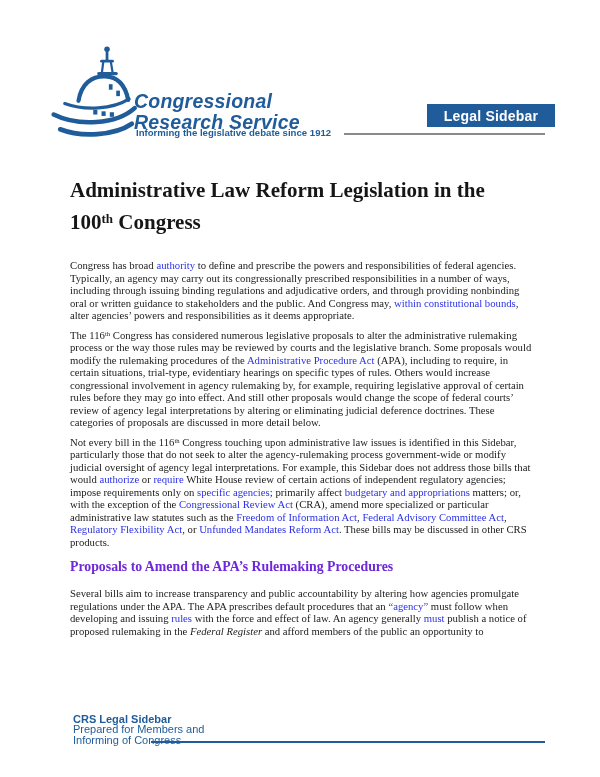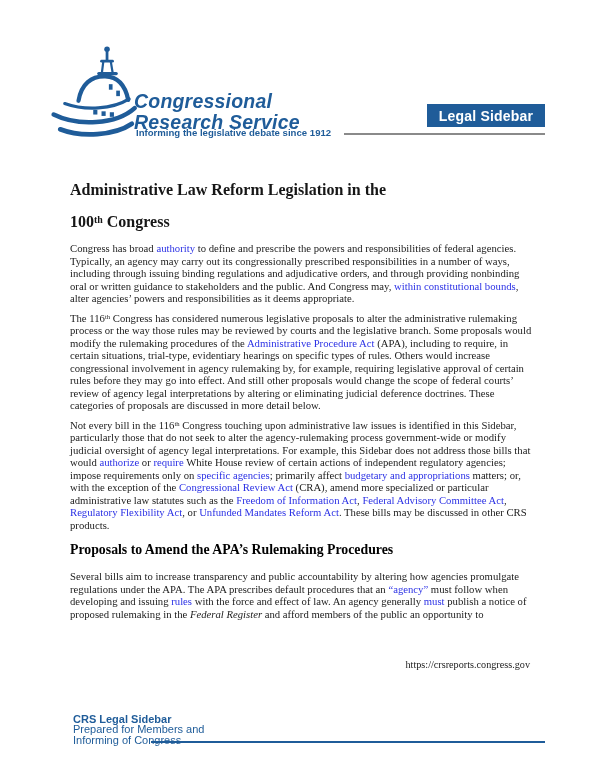--- a/index.html
+++ b/index.html
@@ -18,32 +18,32 @@
     color:var(--brand-blue,#1F5C99);
   }
   .tagline {
     position:absolute; left:136px; top:127px;
     font-family:"Liberation Sans", sans-serif; font-weight:600;
     font-size:9.6px; color:var(--brand-blue,#1F5C99);
   }
   .header-rule { position:absolute; left:344px; top:133px; width:201px; height:2px;
     background:var(--rule-gray,#8a8a8a); }
   .badge {
-    position:absolute; left:427px; top:104px; width:118px; height:23px;
+    position:absolute; left:427px; top:104px; width:128px; height:23px;
     background:var(--brand-blue,#1F5C99); color:#ffffff;
     font-family:"Liberation Sans", sans-serif; font-weight:bold; font-size:14px;
     display:flex; align-items:center; justify-content:center; letter-spacing:0.2px;
   }
   
   .main { position:absolute; left:70px; top:174px; width:468px; }
-  .title { font-size:16px; font-weight:bold; line-height:32px; color:#161616; }
+  .title { font-size:21px; font-weight:bold; line-height:32px; color:#161616; }
   .date  { margin-top:26px; font-size:14.5px; }
   .para  { margin-top:7px; font-size:10.7px; line-height:12.5px; }
-  .para:first-of-type { margin-top:4px; }
-  .heading { margin-top:11px; font-size:13.8px; font-weight:bold; color:#000000; }
+  .para:first-of-type { margin-top:21px; }
+  .heading { margin-top:11px; font-size:13.8px; font-weight:bold; color:#6d28d9; }
   .heading + .para { margin-top:12px; }
   .link { color:var(--link-blue,#2B31E5); text-decoration:none; cursor:pointer; }
   .italic { font-style:italic; }
   .sup { font-size:0.62em; position:relative; top:-0.45em; line-height:0; }
   
   .footer-right { position:absolute; right:70px; top:657px; text-align:right; line-height:16.5px; }
   .footer-org { font-size:10.6px; font-weight:bold; }
   .footer-url, .footer-id { font-size:10.2px; }
   
   .bottom-left {
@@ -98,21 +98,20 @@
     <p class="para"><span>Congress has broad </span><a class="link" href="#">authority</a><span> to define and prescribe the powers and responsibilities of federal agencies. Typically, an agency may carry out its congressionally prescribed responsibilities in a number of ways, including through issuing binding regulations and adjudicative orders, and through providing nonbinding oral or written guidance to stakeholders and the public. And Congress may, </span><a class="link" href="#">within constitutional bounds</a><span>, alter agencies’ powers and responsibilities as it deems appropriate.</span></p>
     <p class="para"><span>The 116</span><span class="sup">th</span><span> Congress has considered numerous legislative proposals to alter the administrative rulemaking process or the way those rules may be reviewed by courts and the legislative branch. Some proposals would modify the rulemaking procedures of the </span><a class="link" href="#">Administrative Procedure Act</a><span> (APA), including to require, in certain situations, trial-type, evidentiary hearings on specific types of rules. Others would increase congressional involvement in agency rulemaking by, for example, requiring legislative approval of certain rules before they may go into effect. And still other proposals would change the scope of federal courts’ review of agency legal interpretations by altering or eliminating judicial deference doctrines. These categories of proposals are discussed in more detail below.</span></p>
     <p class="para"><span>Not every bill in the 116</span><span class="sup">th</span><span> Congress touching upon administrative law issues is identified in this Sidebar, particularly those that do not seek to alter the agency-rulemaking process government-wide or modify judicial oversight of agency legal interpretations. For example, this Sidebar does not address those bills that would </span><a class="link" href="#">authorize</a><span> or </span><a class="link" href="#">require</a><span> White House review of certain actions of independent regulatory agencies; impose requirements only on </span><a class="link" href="#">specific agencies</a><span>; primarily affect </span><a class="link" href="#">budgetary and appropriations</a><span> matters; or, with the exception of the </span><a class="link" href="#">Congressional Review Act</a><span> (CRA), amend more specialized or particular administrative law statutes such as the </span><a class="link" href="#">Freedom of Information Act</a><span>, </span><a class="link" href="#">Federal Advisory Committee Act</a><span>, </span><a class="link" href="#">Regulatory Flexibility Act</a><span>, or </span><a class="link" href="#">Unfunded Mandates Reform Act</a><span>. These bills may be discussed in other CRS products.</span></p>
 
     <div class="heading">Proposals to Amend the APA’s Rulemaking Procedures</div>
 
     <p class="para"><span>Several bills aim to increase transparency and public accountability by altering how agencies promulgate regulations under the APA. The APA prescribes default procedures that an </span><a class="link" href="#">“agency”</a><span> must follow when developing and issuing </span><a class="link" href="#">rules</a><span> with the force and effect of law. An agency generally </span><a class="link" href="#">must</a><span> publish a notice of proposed rulemaking in the </span><span class="italic">Federal Register</span><span> and afford members of the public an opportunity to</span></p>
   </div>
 
   <div class="footer-right">
-    <div class="footer-url">https://crsreports.congress.gov</div>
   </div>
 
   <div class="bottom-left">
     <div class="b1">CRS Legal Sidebar</div>
     <div>Prepared for Members and</div>
     <div>Informing of Congress</div>
   </div>
   <div class="bottom-rule"></div>
 
 </div>

